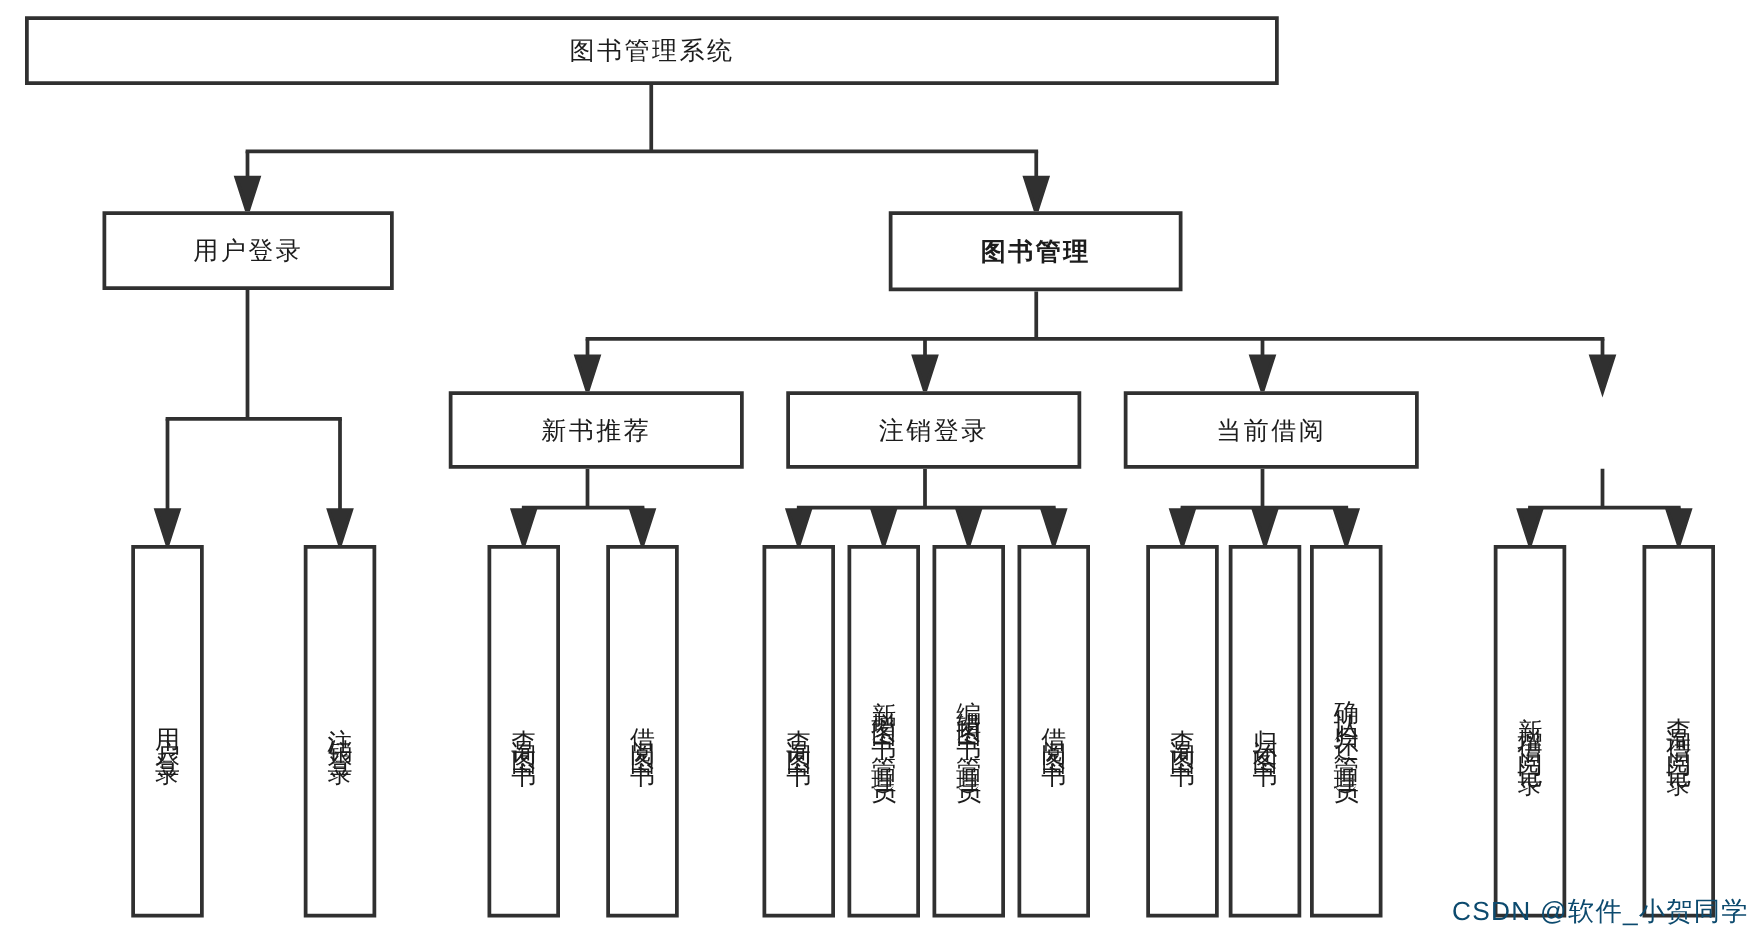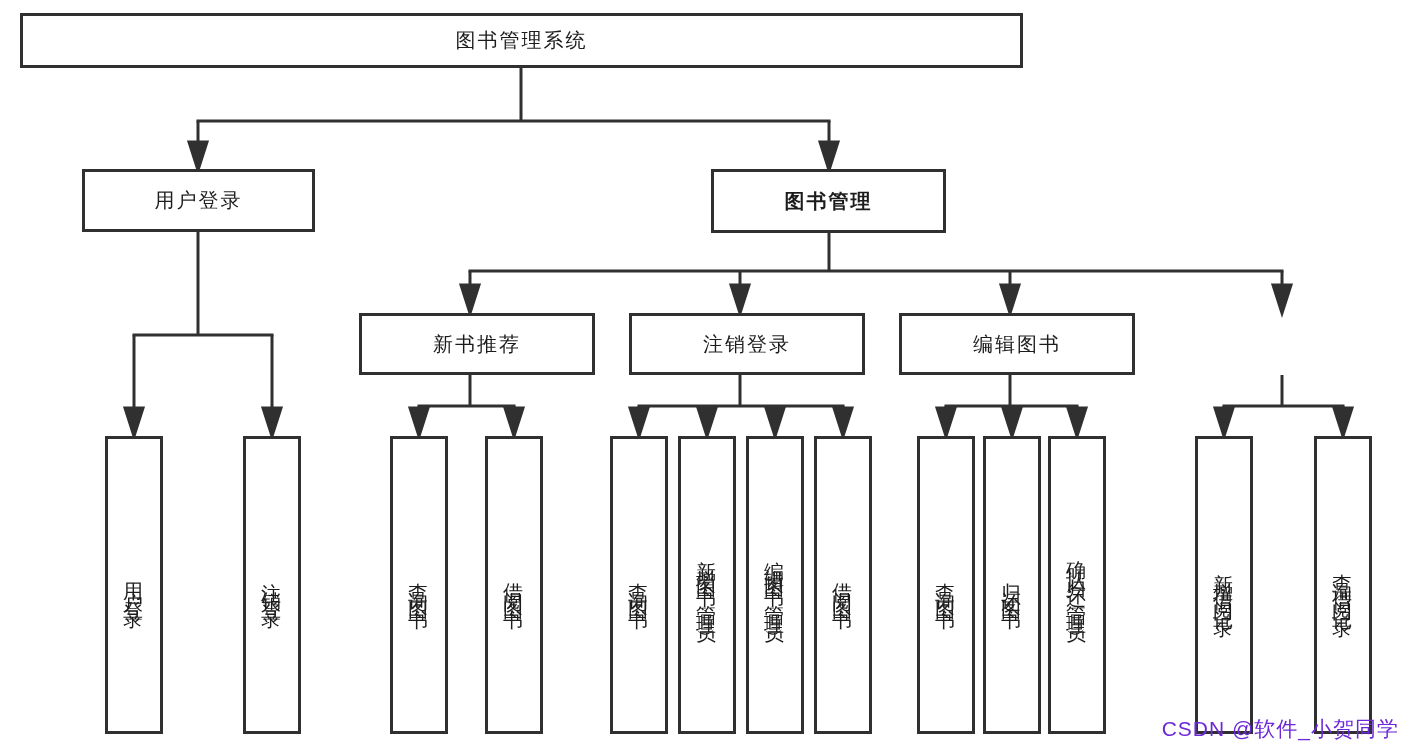--- a/index.html
+++ b/index.html
@@ -79,21 +79,21 @@
   .leaf-d1 { left: 917px; }
   .leaf-d2 { left: 983px; }
   .leaf-d3 { left: 1048px; }
   .leaf-e1 { left: 1195px; }
   .leaf-e2 { left: 1314px; }
   .watermark {
     position: absolute;
     right: 6px;
     bottom: 4px;
     font-size: 21px;
-    color: #6d28d9;
+    color: #0c4a6e;
     letter-spacing: 1px;
     z-index: 3;
     white-space: nowrap;
   }
 </style>
 </head>
 <body>
 
 <div id="canvas">
 
@@ -172,21 +172,21 @@
     <span class="lbl">图书管理</span>
   </div>
 
   <div class="node lv3 lv3-a">
     <span class="lbl">新书推荐</span>
   </div>
   <div class="node lv3 lv3-b">
     <span class="lbl">注销登录</span>
   </div>
   <div class="node lv3 lv3-c">
-    <span class="lbl">编辑图书</span>
+    <span class="lbl">当前借阅</span>
   </div>
 
   <div class="leaf leaf-a1">
     <span class="vlbl">用户登录</span>
   </div>
   <div class="leaf leaf-a2">
     <span class="vlbl">注销登录</span>
   </div>
 
   <div class="leaf leaf-b1">

